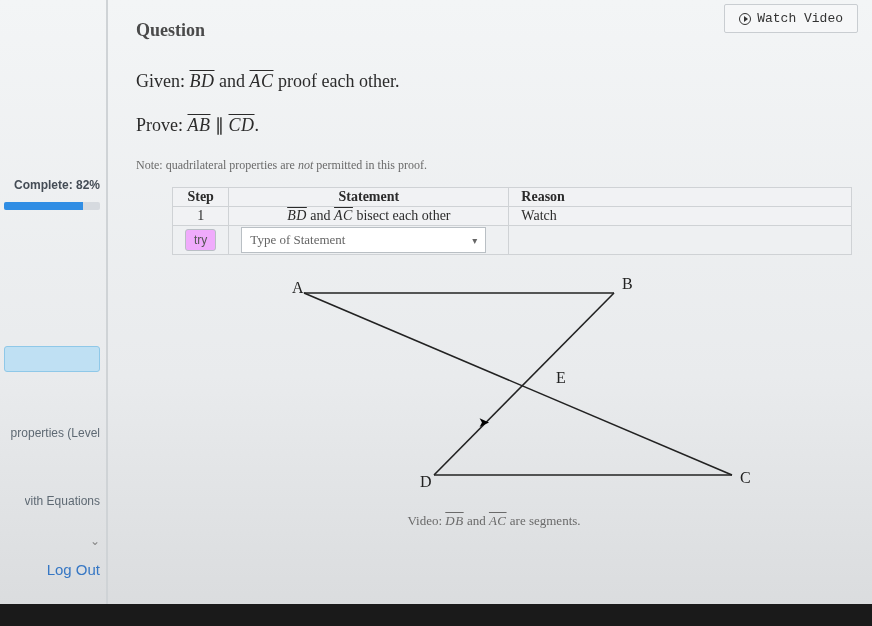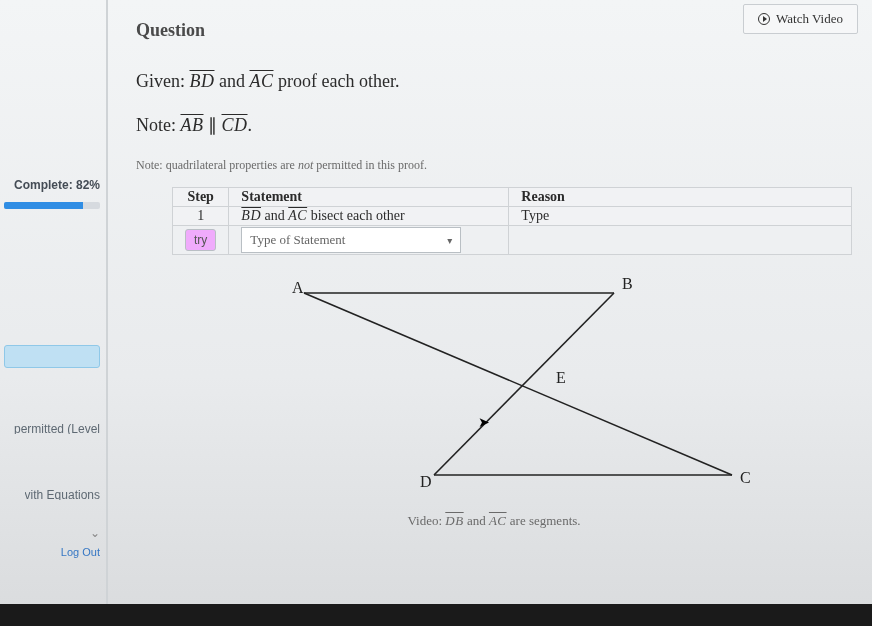--- a/index.html
+++ b/index.html
@@ -5,99 +5,99 @@
   * { box-sizing: border-box; margin: 0; padding: 0; }
   html, body { width: 872px; height: 626px; font-family: Georgia, "Times New Roman", serif; background: #eef0f2; overflow: hidden; }
   body { position: relative; }
   .page { display: flex; width: 872px; height: 626px; background: linear-gradient(180deg, #f3f5f6 0%, #e9ebed 60%, #d9dbdd 100%); }
   .sidebar { width: 108px; flex: 0 0 108px; border-right: 2px solid #cfd3d6; padding: 8px 6px; display: flex; flex-direction: column; gap: 6px; font-family: -apple-system, Arial, sans-serif; color: #5e6a74; align-items: flex-end; }
   .complete-label { font-size: 12px; font-weight: 700; color: #444c55; margin-top: 170px; }
   .progress-wrap { width: 96px; height: 8px; background: #d6dadf; border-radius: 2px; overflow: hidden; margin-top: 4px;}
   .progress-bar { height: 100%; background: #2f8de4; }
   .sidebar-btn { width: 96px; height: 26px; background: #bfe0f3; border: 1px solid #8fc8e8; border-radius: 3px; margin-top: 130px; }
   .sidebar-link { font-size: 12px; color: #5e6973; margin-top: 48px; white-space: nowrap; overflow: hidden; }
-  .logout { font-size: 11px; color: #3677c4; margin-top: auto; margin-bottom: 60px; margin-left: 18px; cursor: pointer;}
+  .logout { font-size: 15px; color: #3677c4; margin-top: auto; margin-bottom: 40px; margin-left: 18px; cursor: pointer;}
   .chev { font-size: 12px; color: #888; margin-left: 40px; margin-top: 20px;}
 
   .main { flex: 1; padding: 10px 24px 8px 28px; position: relative; }
-  .watch-video { position: absolute; top: 4px; right: 18px; border: 1px solid #c9cdd1; padding: 6px 14px; background: #f6f7f8; font-family: Liberation Serif, serif; font-size: 13px; color: #333; display: flex; align-items: center; gap: 6px; border-radius: 2px; cursor: pointer; }
+  .watch-video { position: absolute; top: 4px; right: 18px; border: 1px solid #c9cdd1; padding: 6px 14px; background: #f6f7f8; font-family: Liberation Mono, monospace; font-size: 13px; color: #333; display: flex; align-items: center; gap: 6px; border-radius: 2px; cursor: pointer; }
   .watch-video .ico { width: 12px; height: 12px; border: 1.5px solid #333; border-radius: 50%; display: inline-flex; align-items: center; justify-content: center;}
   .watch-video .ico::after { content: ""; display: block; width:0;height:0;border-left:4px solid #333;border-top:3px solid transparent;border-bottom:3px solid transparent; margin-left:1px;}
 
   .question-h { font-size: 18px; color: #4a4a4a; font-weight: 700; margin-top: 10px; margin-bottom: 30px; font-family: Georgia, serif;}
   .given-line, .prove-line { font-size: 18px; color: #2b2b2b; margin-bottom: 22px; font-family: Georgia, serif;}
   .note-line { font-size: 12px; color: #6a6a6a; font-style: normal; margin-bottom: 14px; font-family: Liberation Serif, serif;}
   .note-line .not { font-style: italic; }
   .overline { text-decoration: overline; display: inline-block; letter-spacing: 0.5px; font-style: italic;}
 
   .proof-table { width: 680px; margin-left: 36px; border-collapse: collapse; font-family: Georgia, serif; font-size: 14px; color: #2b2b2b; }
   .proof-table th, .proof-table td { border: 1px solid #cfd2d5; padding: 1px 12px; text-align: left; background: #f1f2f4;}
   .proof-table th { font-weight: 700; text-align: left;}
   .proof-table .step-col { width: 54px; text-align: center;}
-  .proof-table .stmt-col { width: 280px; }
+  .proof-table .stmt-col { width: 280px; text-align: center;}
   .proof-table .reason-col {  }
   .try-btn { display: inline-block; border: 1px solid #b9bfc4; padding: 3px 8px; font-size: 12px; border-radius: 3px; background: #f0abfc; color: #555; cursor: pointer; font-family: Arial, sans-serif;}
-  .type-select { width: 220px; height: 26px; border: 1px solid #b9bfc4; background: #fff; font-size: 13px; color: #656565; padding: 2px 8px; display: flex; align-items: center; justify-content: space-between; cursor: pointer;}
+  .type-select { width: 245px; height: 26px; border: 1px solid #b9bfc4; background: #fff; font-size: 13px; color: #656565; padding: 2px 8px; display: flex; align-items: center; justify-content: space-between; cursor: pointer;}
   .type-select .caret { font-size: 10px; color: #666;}
 
   .figure-wrap { width: 560px; margin: 10px auto 0 auto; text-align: center; }
   .figure-note { font-size: 13px; color: #6a6a6a; margin-top: 14px; font-family: Georgia, serif;}
   .bottom-band { position: absolute; left: 0; right: 0; bottom: 0; height: 22px; background: #1a1a1a; }
   .cursor { position: absolute; left: 370px; top: 414px; font-size: 14px; color: #000; pointer-events: none;}
   svg text { font-family: Georgia, serif; font-size: 16px; fill: #222;}
 </style>
 </head>
 <body>
 
 <div class="page">
   <div class="sidebar">
     <div class="complete-label">Complete: 82%</div>
     <div class="progress-wrap">
       <div class="progress-bar" id="progress-fill" style="width: 82%;"></div>
     </div>
     <div class="sidebar-btn"></div>
-    <div class="sidebar-link">permitted (Level</div>
+    <div class="sidebar-link">properties (Level</div>
     <div class="sidebar-link">vith Equations</div>
     <div class="chev">⌄</div>
     <div class="logout">Log Out</div>
   </div>
 
   <div class="main">
     <div class="watch-video">
       <span class="ico"></span>
       <span>Watch Video</span>
     </div>
 
     <div class="question-h">Question</div>
 
     <div class="given-line">
       <span>Given: </span><span class="overline">BD</span><span> and </span><span class="overline">AC</span><span> proof each other.</span>
     </div>
 
     <div class="prove-line">
-      <span>Note: </span><span class="overline">AB</span><span> ∥ </span><span class="overline">CD</span><span>.</span>
+      <span>Prove: </span><span class="overline">AB</span><span> ∥ </span><span class="overline">CD</span><span>.</span>
     </div>
 
     <div class="note-line">
       <span>Note: quadrilateral properties are </span><span class="not">not</span><span> permitted in this proof.</span>
     </div>
 
     <table class="proof-table">
       <tbody>
           <tr>
         <th class="step-col">Step</th>
         <th class="stmt-col">Statement</th>
         <th class="reason-col">Reason</th>
       </tr>
       <tr>
         <td class="step-col">1</td>
         <td class="stmt-col">
           <span class="overline">BD</span><span> and </span><span class="overline">AC</span><span> bisect each other</span>
         </td>
-        <td>Type</td>
+        <td>Watch</td>
       </tr>
       <tr>
         <td class="step-col" style="background:#eef0f2;">
           <span class="try-btn">try</span>
         </td>
         <td style="background:#eef0f2;">
           <div class="type-select">
             <span>Type of Statement</span>
             <span class="caret">▾</span>
           </div>

